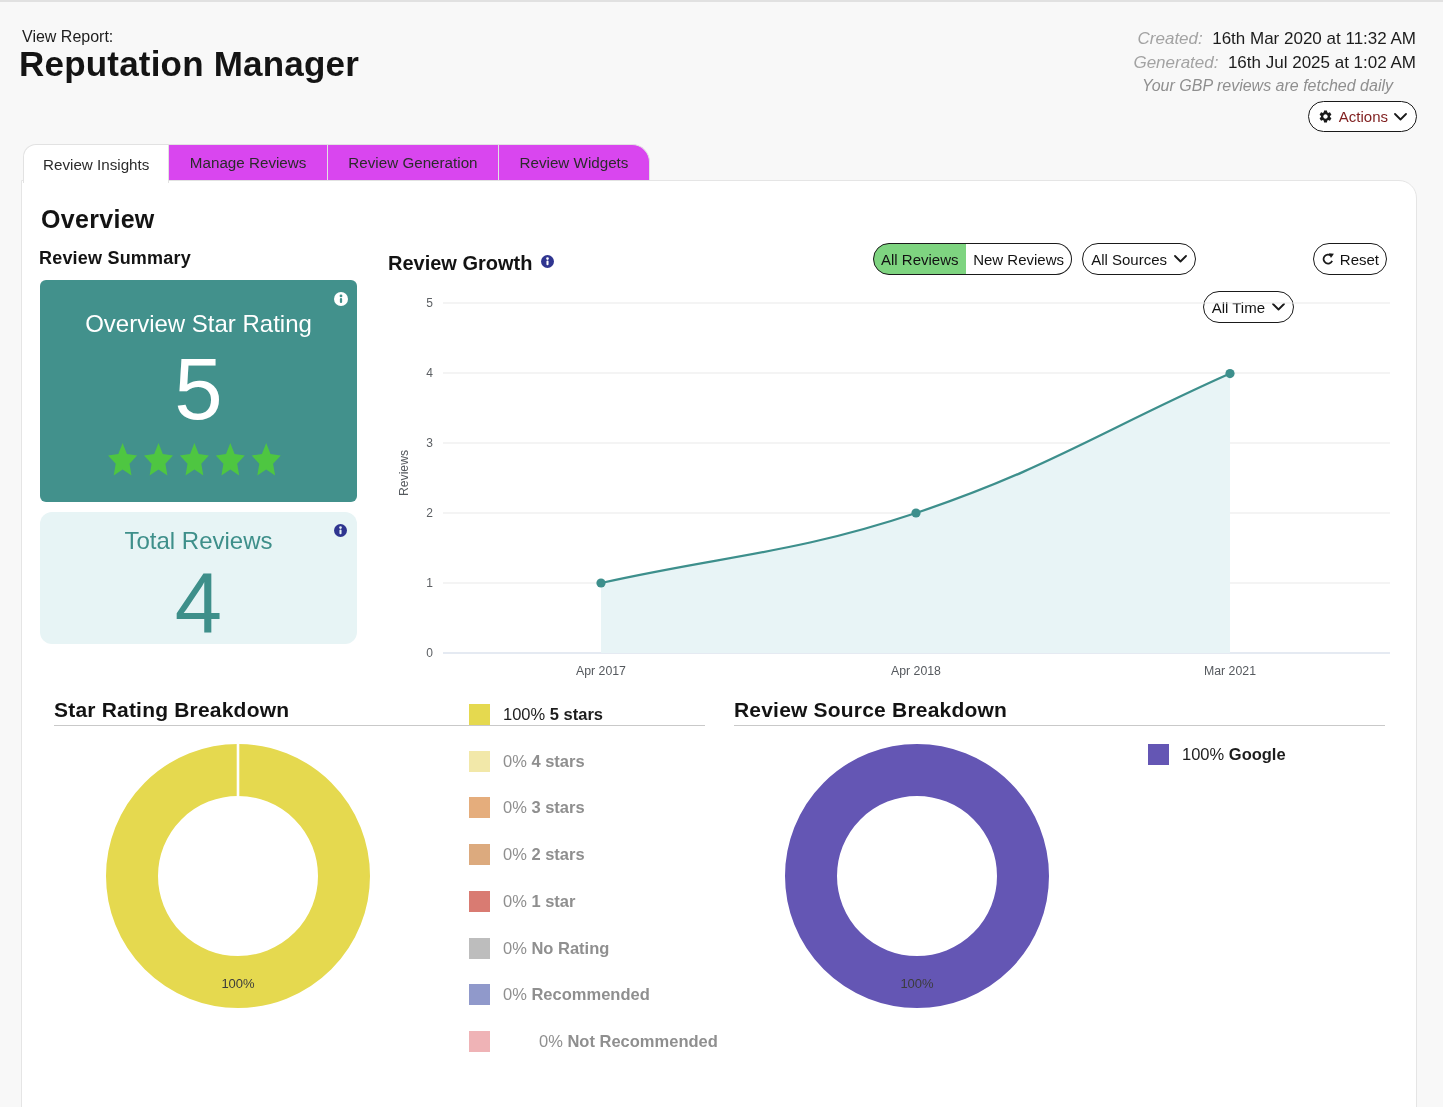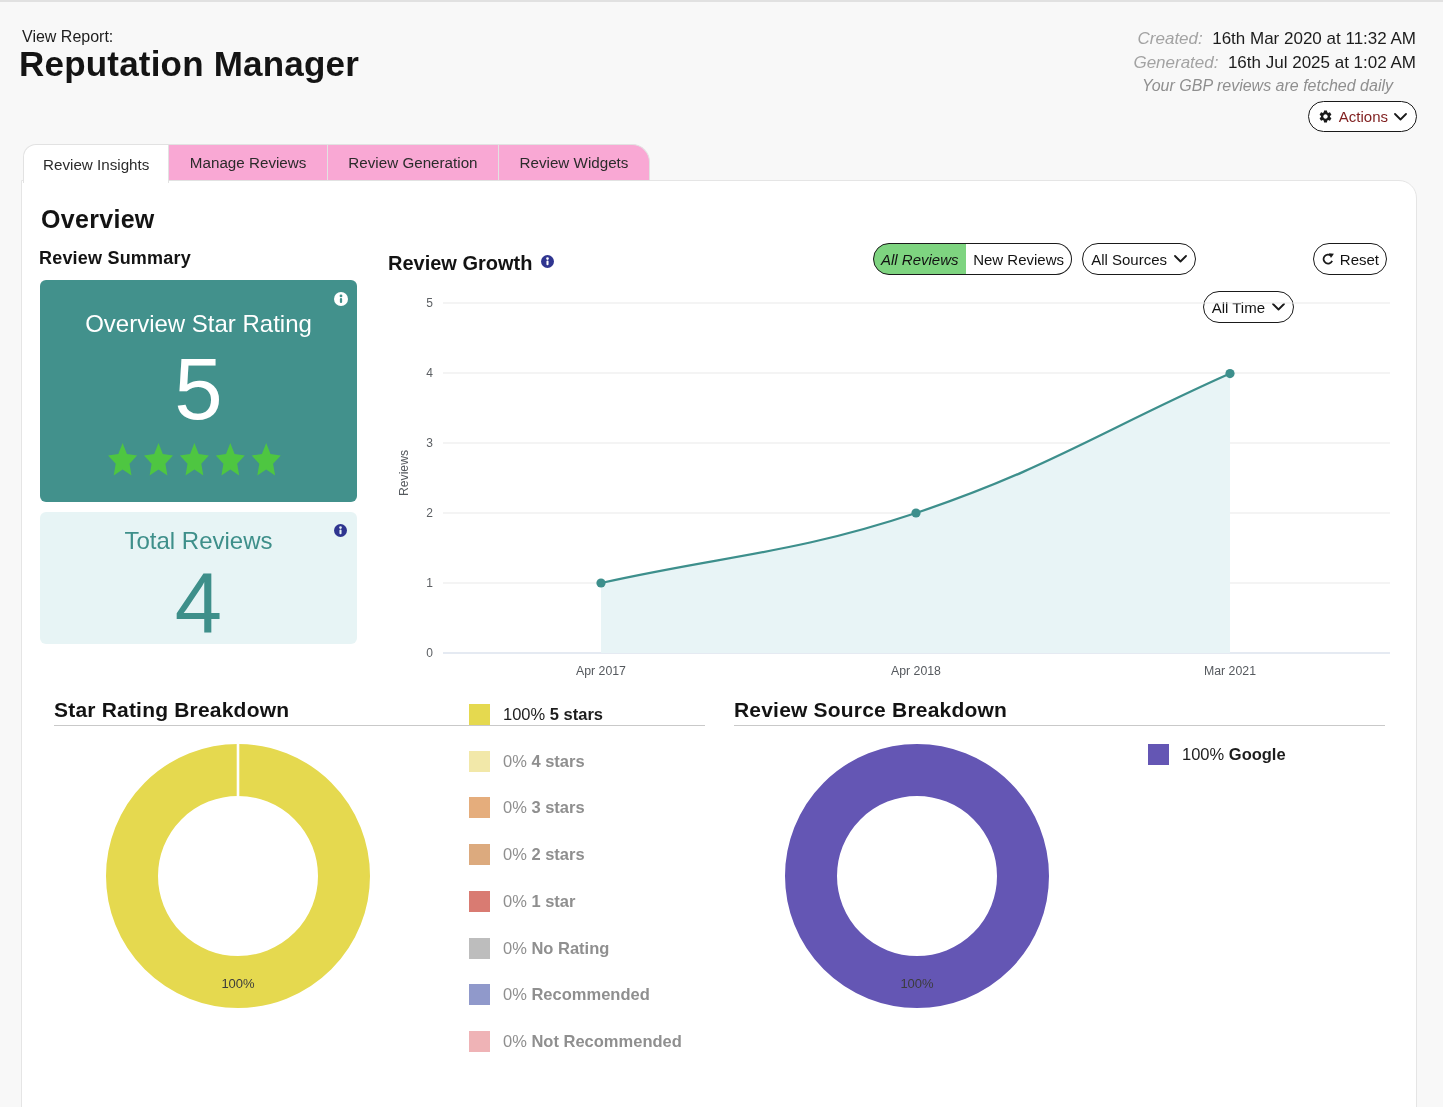--- a/index.html
+++ b/index.html
@@ -9,33 +9,33 @@
 .topstrip { position:absolute; left:0; top:0; width:1443px; height:2px; background:#fff; border-bottom:2px solid #e1e1e1; }
 .vr { position:absolute; left:22px; top:28px; font-size:16px; color:#1d1d1d; }
 h1.title { position:absolute; left:19px; top:44px; font-size:35px; font-weight:bold; color:#141414; letter-spacing:.2px; }
 .meta { position:absolute; right:27px; top:27px; text-align:right; font-size:17px; line-height:23.5px; color:#1c1c1c; }
 .meta .lbl { font-style:italic; color:#a3a3a3; }
 .meta .note { font-style:italic; color:#8f8f8f; font-size:16px; }
 .btn { display:inline-flex; align-items:center; justify-content:center; background:#fff; border:1.6px solid #1a1a1a; border-radius:17px; font-size:15px; color:#7f1d1d; }
 #actions { position:absolute; right:26px; top:101px; height:31px; padding:0 9px; gap:6px; }
 
 .tabs { position:absolute; left:23px; top:144px; display:flex; height:37px; z-index:3; }
-.tab { background:#f9a8d4; border:1px solid #e2e2e2; border-left:none; font-size:15.2px; color:#2b2b2b; display:flex; align-items:center; padding:0 20.5px; height:37px; white-space:nowrap; }
+.tab { background:#d946ef; border:1px solid #e2e2e2; border-left:none; font-size:15.2px; color:#2b2b2b; display:flex; align-items:center; padding:0 20.5px; height:37px; white-space:nowrap; }
 .tab.first { border-left:1px solid #e2e2e2; border-radius:13px 0 0 0; padding:0 19px; }
 .tab.last { border-radius:0 18px 0 0; }
 .tab.active { background:#fff; border-bottom:none; height:39px; border-radius:13px 0 0 0; }
 
 .panel { position:absolute; left:21px; top:180px; width:1396px; height:940px; background:#fff; border:1px solid #e5e5e5; border-radius:0 18px 0 0; }
 .h-over { position:absolute; left:41px; top:205px; font-size:25px; font-weight:bold; color:#131313; letter-spacing:.3px; }
 .h-sec { font-size:18px; font-weight:bold; color:#131313; letter-spacing:.2px; }
 
 .card1 { position:absolute; left:40px; top:280px; width:317px; height:222px; background:#42918c; border-radius:6px; color:#fff; text-align:center; }
 .card1 .t { margin-top:30px; font-size:24px; font-weight:300; }
 .card1 .n { font-size:87px; font-weight:300; line-height:1; margin-top:7px; }
-.card2 { position:absolute; left:40px; top:512px; width:317px; height:132px; background:#e7f4f5; border-radius:6px; color:#3e8f8a; text-align:center; }
+.card2 { position:absolute; left:40px; top:512px; width:317px; height:132px; background:#e7f4f5; border-radius:12px; color:#3e8f8a; text-align:center; }
 .card2 .t { margin-top:15px; font-size:24px; font-weight:300; }
 .card2 .n { font-size:85px; font-weight:300; line-height:1; margin-top:5px; }
 .info { position:absolute; }
 
 .filters { position:absolute; top:243px; left:0; width:1443px; height:32px; }
 .pill { border:1.4px solid #1a1a1a; background:#fff; display:inline-flex; align-items:center; font-size:15px; color:#121212; height:32px; white-space:nowrap; }
 
 .bsec-title { position:absolute; font-size:21px; font-weight:bold; color:#131313; letter-spacing:.2px; }
 .hr { position:absolute; height:1px; background:#c9c9c9; }
 .legend { position:absolute; font-size:16.5px; color:#1d1d1d; }
@@ -103,21 +103,21 @@
     <svg class="info" style="right:10px;top:12px;" width="13" height="13" viewBox="0 0 13 13">
         <circle cx="6.5" cy="6.5" r="6.5" fill="#2f3590"></circle>
         <circle cx="6.5" cy="3.6" r="1.3" fill="#e7f4f5"></circle>
         <rect x="5.45" y="5.6" width="2.1" height="4.6" rx="1" fill="#e7f4f5"></rect>
       </svg>
     <div class="t">Total Reviews</div>
     <div class="n">4</div>
   </div>
 
   <div class="filters">
-    <div class="pill" style="position:absolute;right:476.5px;border-radius:16px 0 0 16px;background:#7ed480;padding:0 7px;font-style:italic;">All Reviews</div>
+    <div class="pill" style="position:absolute;right:476.5px;border-radius:16px 0 0 16px;background:#7ed480;padding:0 7px;">All Reviews</div>
     <div class="pill" style="position:absolute;right:371px;border-radius:0 16px 16px 0;border-left:none;padding:0 7px;">New Reviews</div>
     <div class="pill" style="position:absolute;right:247px;border-radius:16px;padding:0 8px;gap:7px;">All Sources
       <svg width="13" height="8" viewBox="0 0 13 8" fill="none">
           <path d="M1 1l5.5 5.5L12 1" stroke="#1a1a1a" stroke-width="1.8" stroke-linecap="round" stroke-linejoin="round"></path>
         </svg></div>
     <div class="pill" style="position:absolute;right:149px;border-radius:16px;padding:0 8px;gap:7px;margin-top:48px;">All Time
       <svg width="13" height="8" viewBox="0 0 13 8" fill="none">
           <path d="M1 1l5.5 5.5L12 1" stroke="#1a1a1a" stroke-width="1.8" stroke-linecap="round" stroke-linejoin="round"></path>
         </svg></div>
     <div class="pill" style="position:absolute;right:56px;border-radius:16px;padding:0 7px;gap:6px;">
@@ -194,21 +194,21 @@
         <span>0% <b>1 star</b></span>
       </div>
     <div class="lrow lgray" style="top:233.5px;">
         <span class="lbox" style="background:#bdbdbd;"></span>
         <span>0% <b>No Rating</b></span>
       </div>
     <div class="lrow lgray" style="top:280.2px;">
         <span class="lbox" style="background:#9099cb;"></span>
         <span>0% <b>Recommended</b></span>
       </div>
-    <div class="lrow lgray" style="top:326.9px;">
+    <div class="lrow lgray" style="top:326.9px;gap:36px;">
         <span class="lbox" style="background:#efb3b6;"></span>
         <span>0% <b>Not Recommended</b></span>
       </div>
   </div>
   <div class="legend" style="left:1148px;top:744px;">
     <div class="lrow" style="top:0;">
         <span class="lbox" style="background:#6456b4;"></span>
         <span>100% <b>Google</b></span>
       </div>
   </div>

